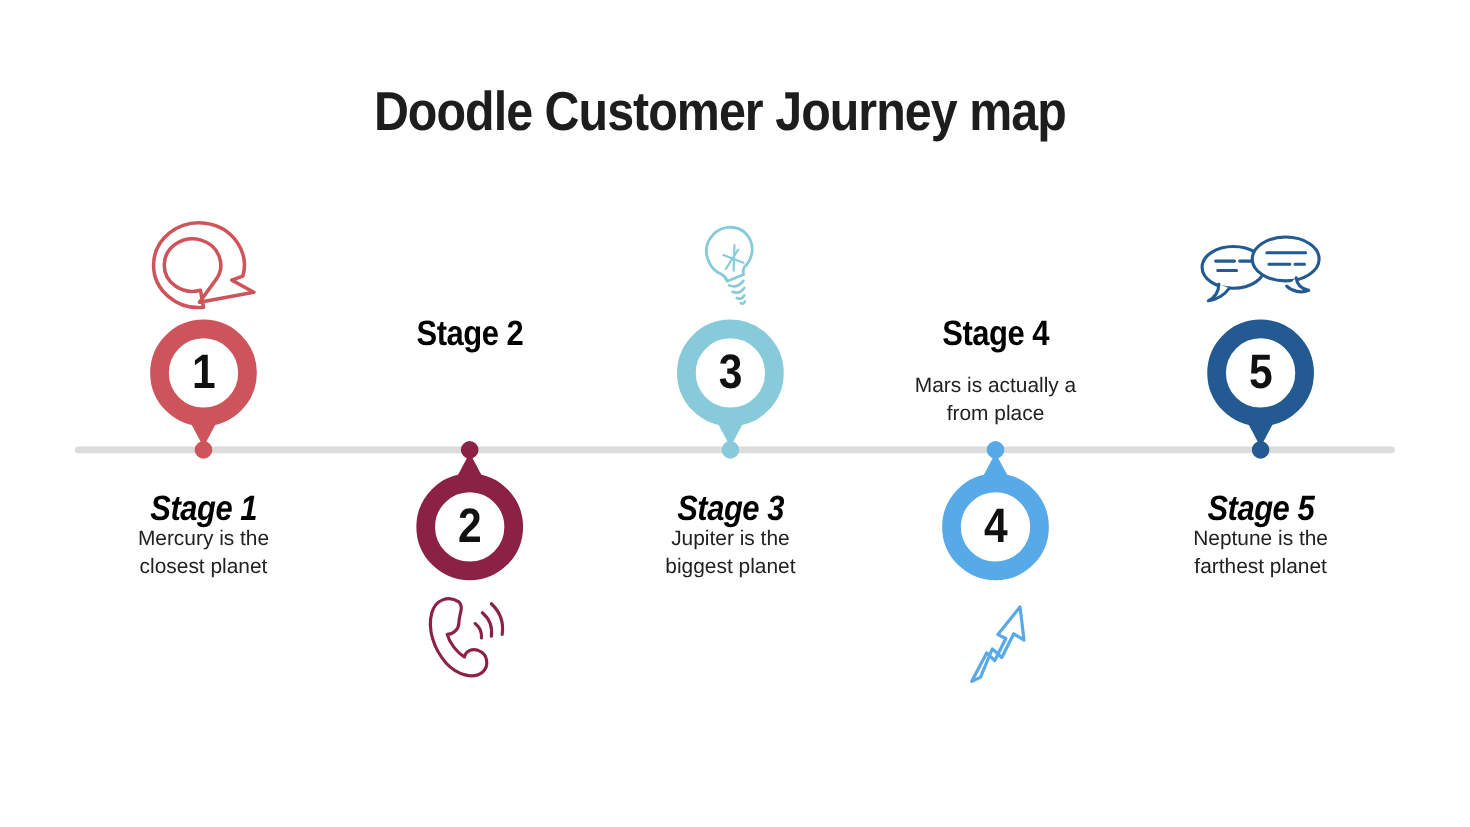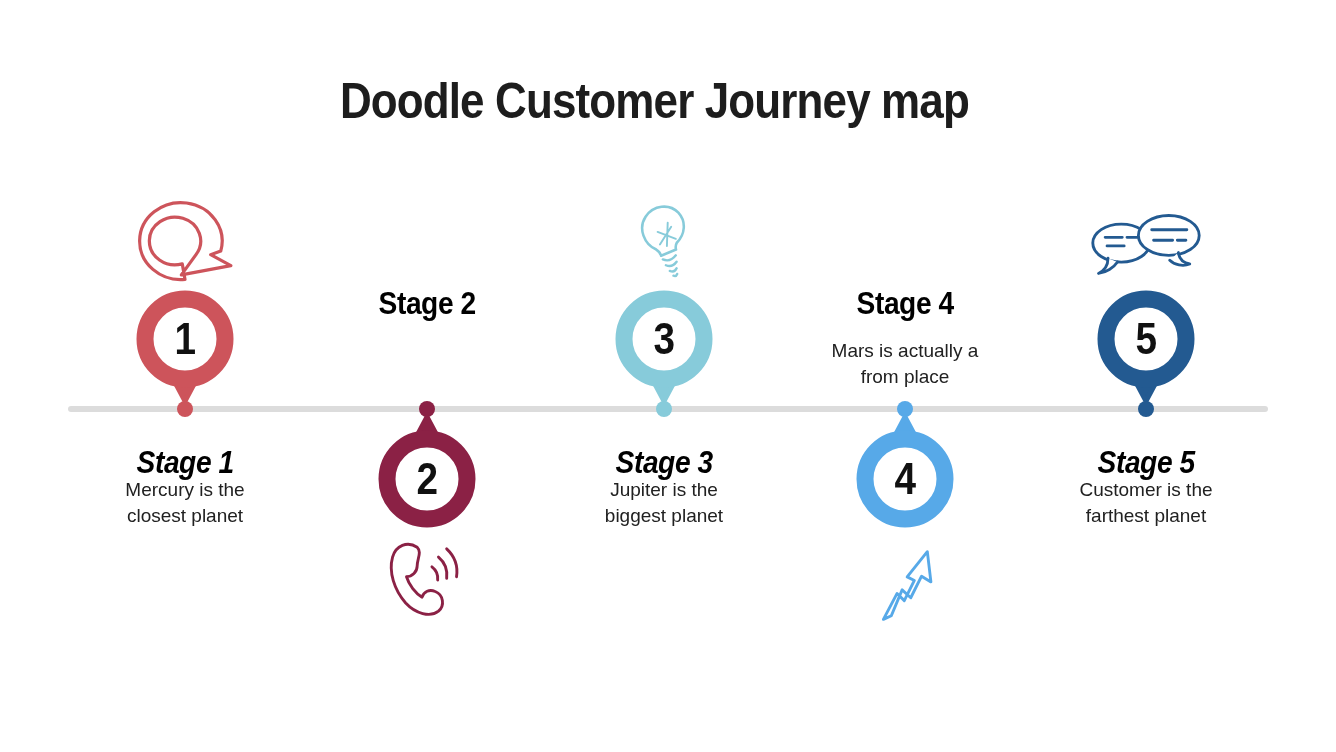--- a/index.html
+++ b/index.html
@@ -168,17 +168,17 @@
         </g>
       </svg>
     </div>
     <svg class="pin pin-above" viewBox="0 0 110 138">
       <path d="M38 88 L55 120 L72 88 Q55 99 38 88 Z" fill="currentColor" stroke="currentColor" stroke-width="5" stroke-linejoin="round"></path>
       <circle cx="55" cy="58" r="40" fill="#ffffff" stroke="currentColor" stroke-width="17"></circle>
       <circle cx="55" cy="128" r="8" fill="currentColor"></circle>
     </svg>
     <div class="pin-number num-above"><span class="cond">5</span></div>
     <div class="stage-title title-below-line"><span class="cond">Stage 5</span></div>
-    <div class="stage-desc desc-below-line">Customer is the
+    <div class="stage-desc desc-below-line">Neptune is the
 farthest planet</div>
   </div>
 
 </div>
 
 </body></html>

